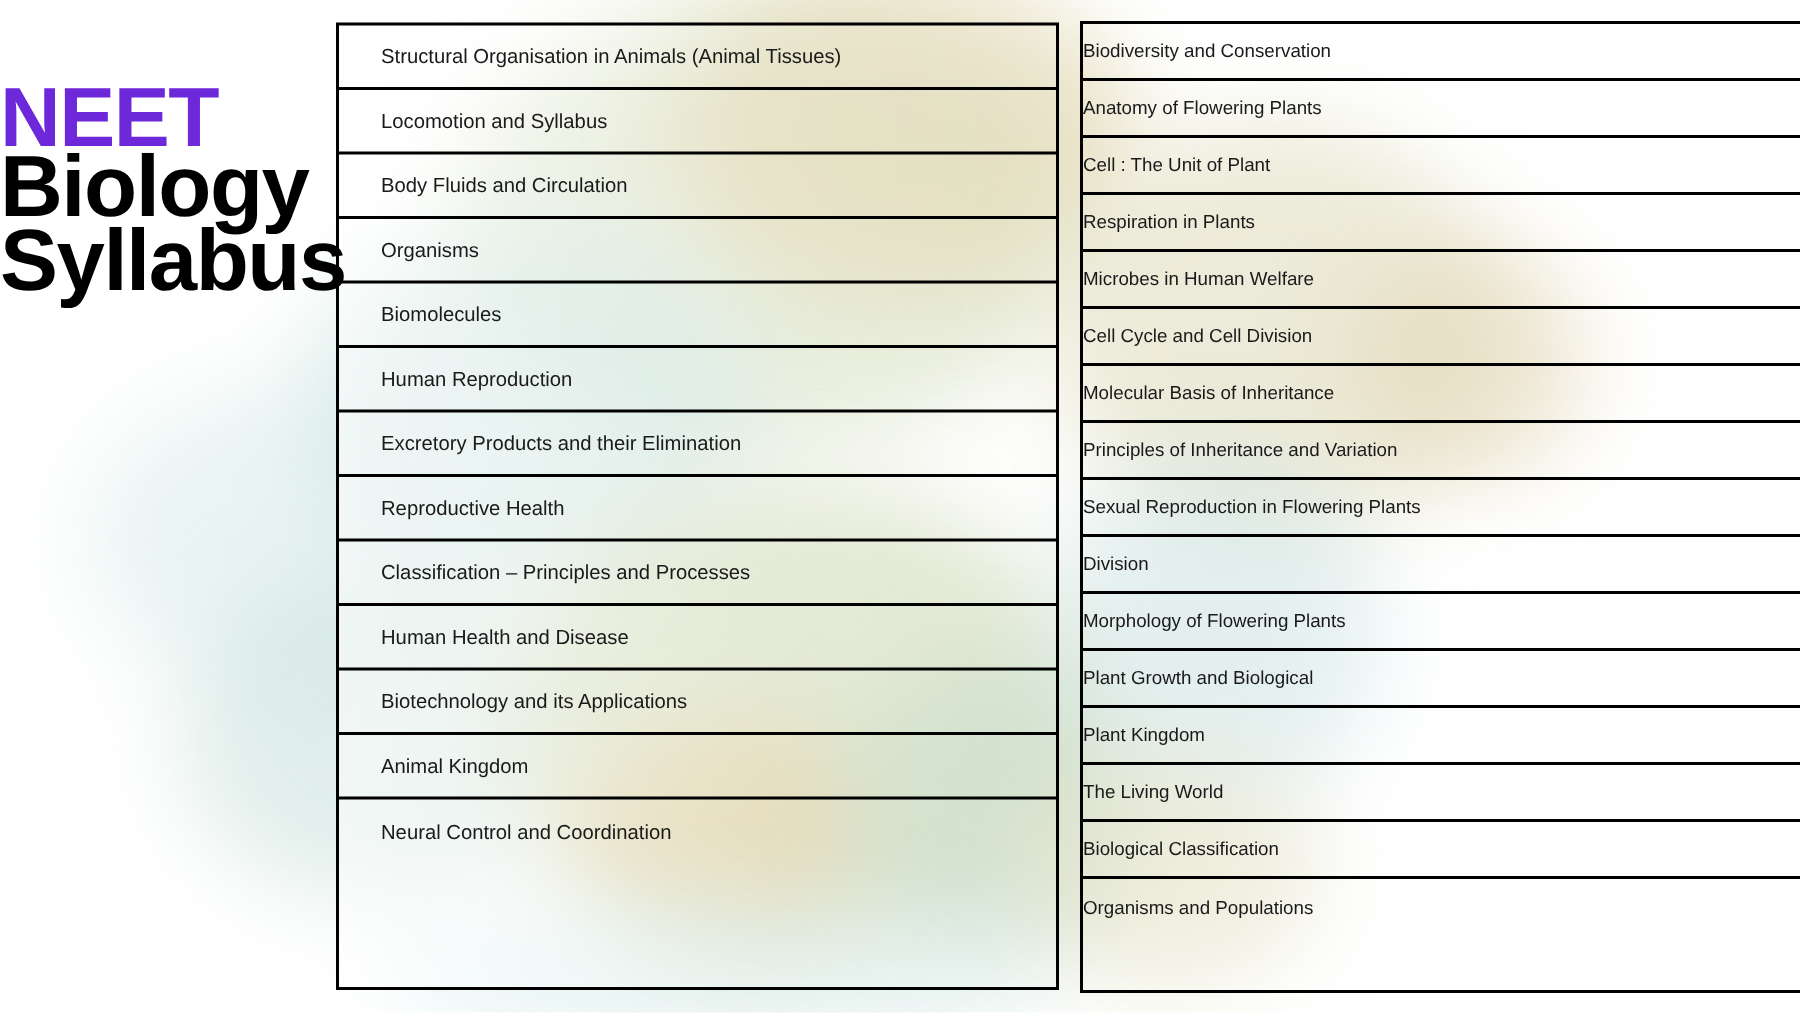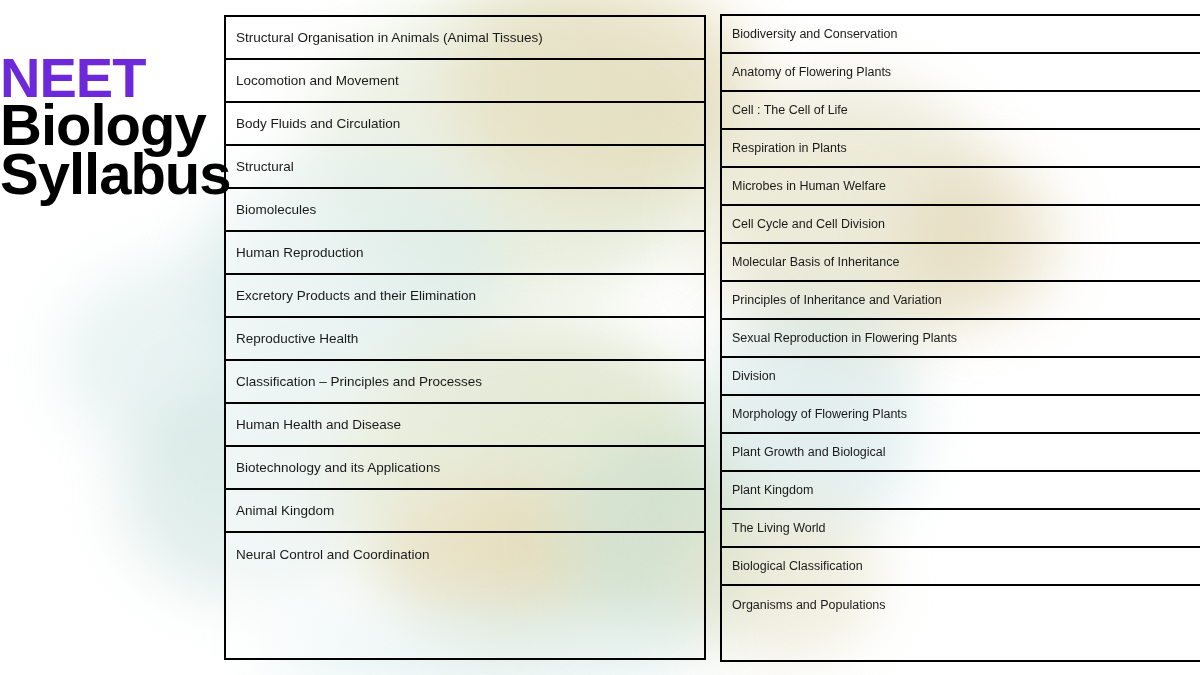--- a/index.html
+++ b/index.html
@@ -12,31 +12,31 @@
   .title-block { position:absolute; left:0; top:54px; z-index:5; line-height:0.84; }
   .title-neet { font-family:"Liberation Sans", sans-serif; font-weight:700; font-size:56px; color:#6d28d9; letter-spacing:-1px; }
   .title-main { font-family:"Liberation Sans", sans-serif; font-weight:700; font-size:58px; color:#000; letter-spacing:-1px; }
   .list-left {
     position:absolute; left:224px; top:15px; width:482px; height:645px;
     border:2px solid #000; box-sizing:border-box; z-index:3;
     background:linear-gradient(90deg, rgba(255,255,255,0.55) 0%, rgba(255,255,255,0.15) 60%, rgba(255,255,255,0.05) 100%);
   }
   .list-left .row {
     height:43px; box-sizing:border-box; border-bottom:2px solid #000;
-    display:flex; align-items:center; padding-left:10px;
+    display:flex; align-items:center; padding-left:28px;
     font-size:13.5px; color:#1a1a1a;
   }
   .list-left .row:last-child { border-bottom:none; }
   .list-right {
     position:absolute; left:720px; top:14px; width:480px; height:648px;
     border:2px solid #000; border-right:none; box-sizing:border-box; z-index:3;
   }
   .list-right .row {
     height:38px; box-sizing:border-box; border-bottom:2px solid #000;
-    display:flex; align-items:center; padding-left:10px;
+    display:flex; align-items:center; padding-left:0;
     font-size:12.5px; color:#1a1a1a;
   }
   .list-right .row:last-child { border-bottom:none; }
 </style>
 </head>
 <body>
 
 <div>
   <div class="wash" style="left:300px;top:0px;width:420px;height:300px;background:#dfe7cf;opacity:0.8;"></div>
   <div class="wash" style="left:440px;top:-20px;width:320px;height:220px;background:#e2d9b4;opacity:0.7;"></div>
@@ -54,38 +54,38 @@
 </div>
 
 <div class="title-block">
   <div class="title-neet">NEET</div>
   <div class="title-main">Biology</div>
   <div class="title-main">Syllabus</div>
 </div>
 
 <div class="list-left">
   <div class="row">Structural Organisation in Animals (Animal Tissues)</div>
-  <div class="row">Locomotion and Movement</div>
+  <div class="row">Locomotion and Syllabus</div>
   <div class="row">Body Fluids and Circulation</div>
-  <div class="row">Structural</div>
+  <div class="row">Organisms</div>
   <div class="row">Biomolecules</div>
   <div class="row">Human Reproduction</div>
   <div class="row">Excretory Products and their Elimination</div>
   <div class="row">Reproductive Health</div>
   <div class="row">Classification – Principles and Processes</div>
   <div class="row">Human Health and Disease</div>
   <div class="row">Biotechnology and its Applications</div>
   <div class="row">Animal Kingdom</div>
   <div class="row">Neural Control and Coordination</div>
 </div>
 
 <div class="list-right">
   <div class="row">Biodiversity and Conservation</div>
   <div class="row">Anatomy of Flowering Plants</div>
-  <div class="row">Cell : The Cell of Life</div>
+  <div class="row">Cell : The Unit of Plant</div>
   <div class="row">Respiration in Plants</div>
   <div class="row">Microbes in Human Welfare</div>
   <div class="row">Cell Cycle and Cell Division</div>
   <div class="row">Molecular Basis of Inheritance</div>
   <div class="row">Principles of Inheritance and Variation</div>
   <div class="row">Sexual Reproduction in Flowering Plants</div>
   <div class="row">Division</div>
   <div class="row">Morphology of Flowering Plants</div>
   <div class="row">Plant Growth and Biological</div>
   <div class="row">Plant Kingdom</div>

